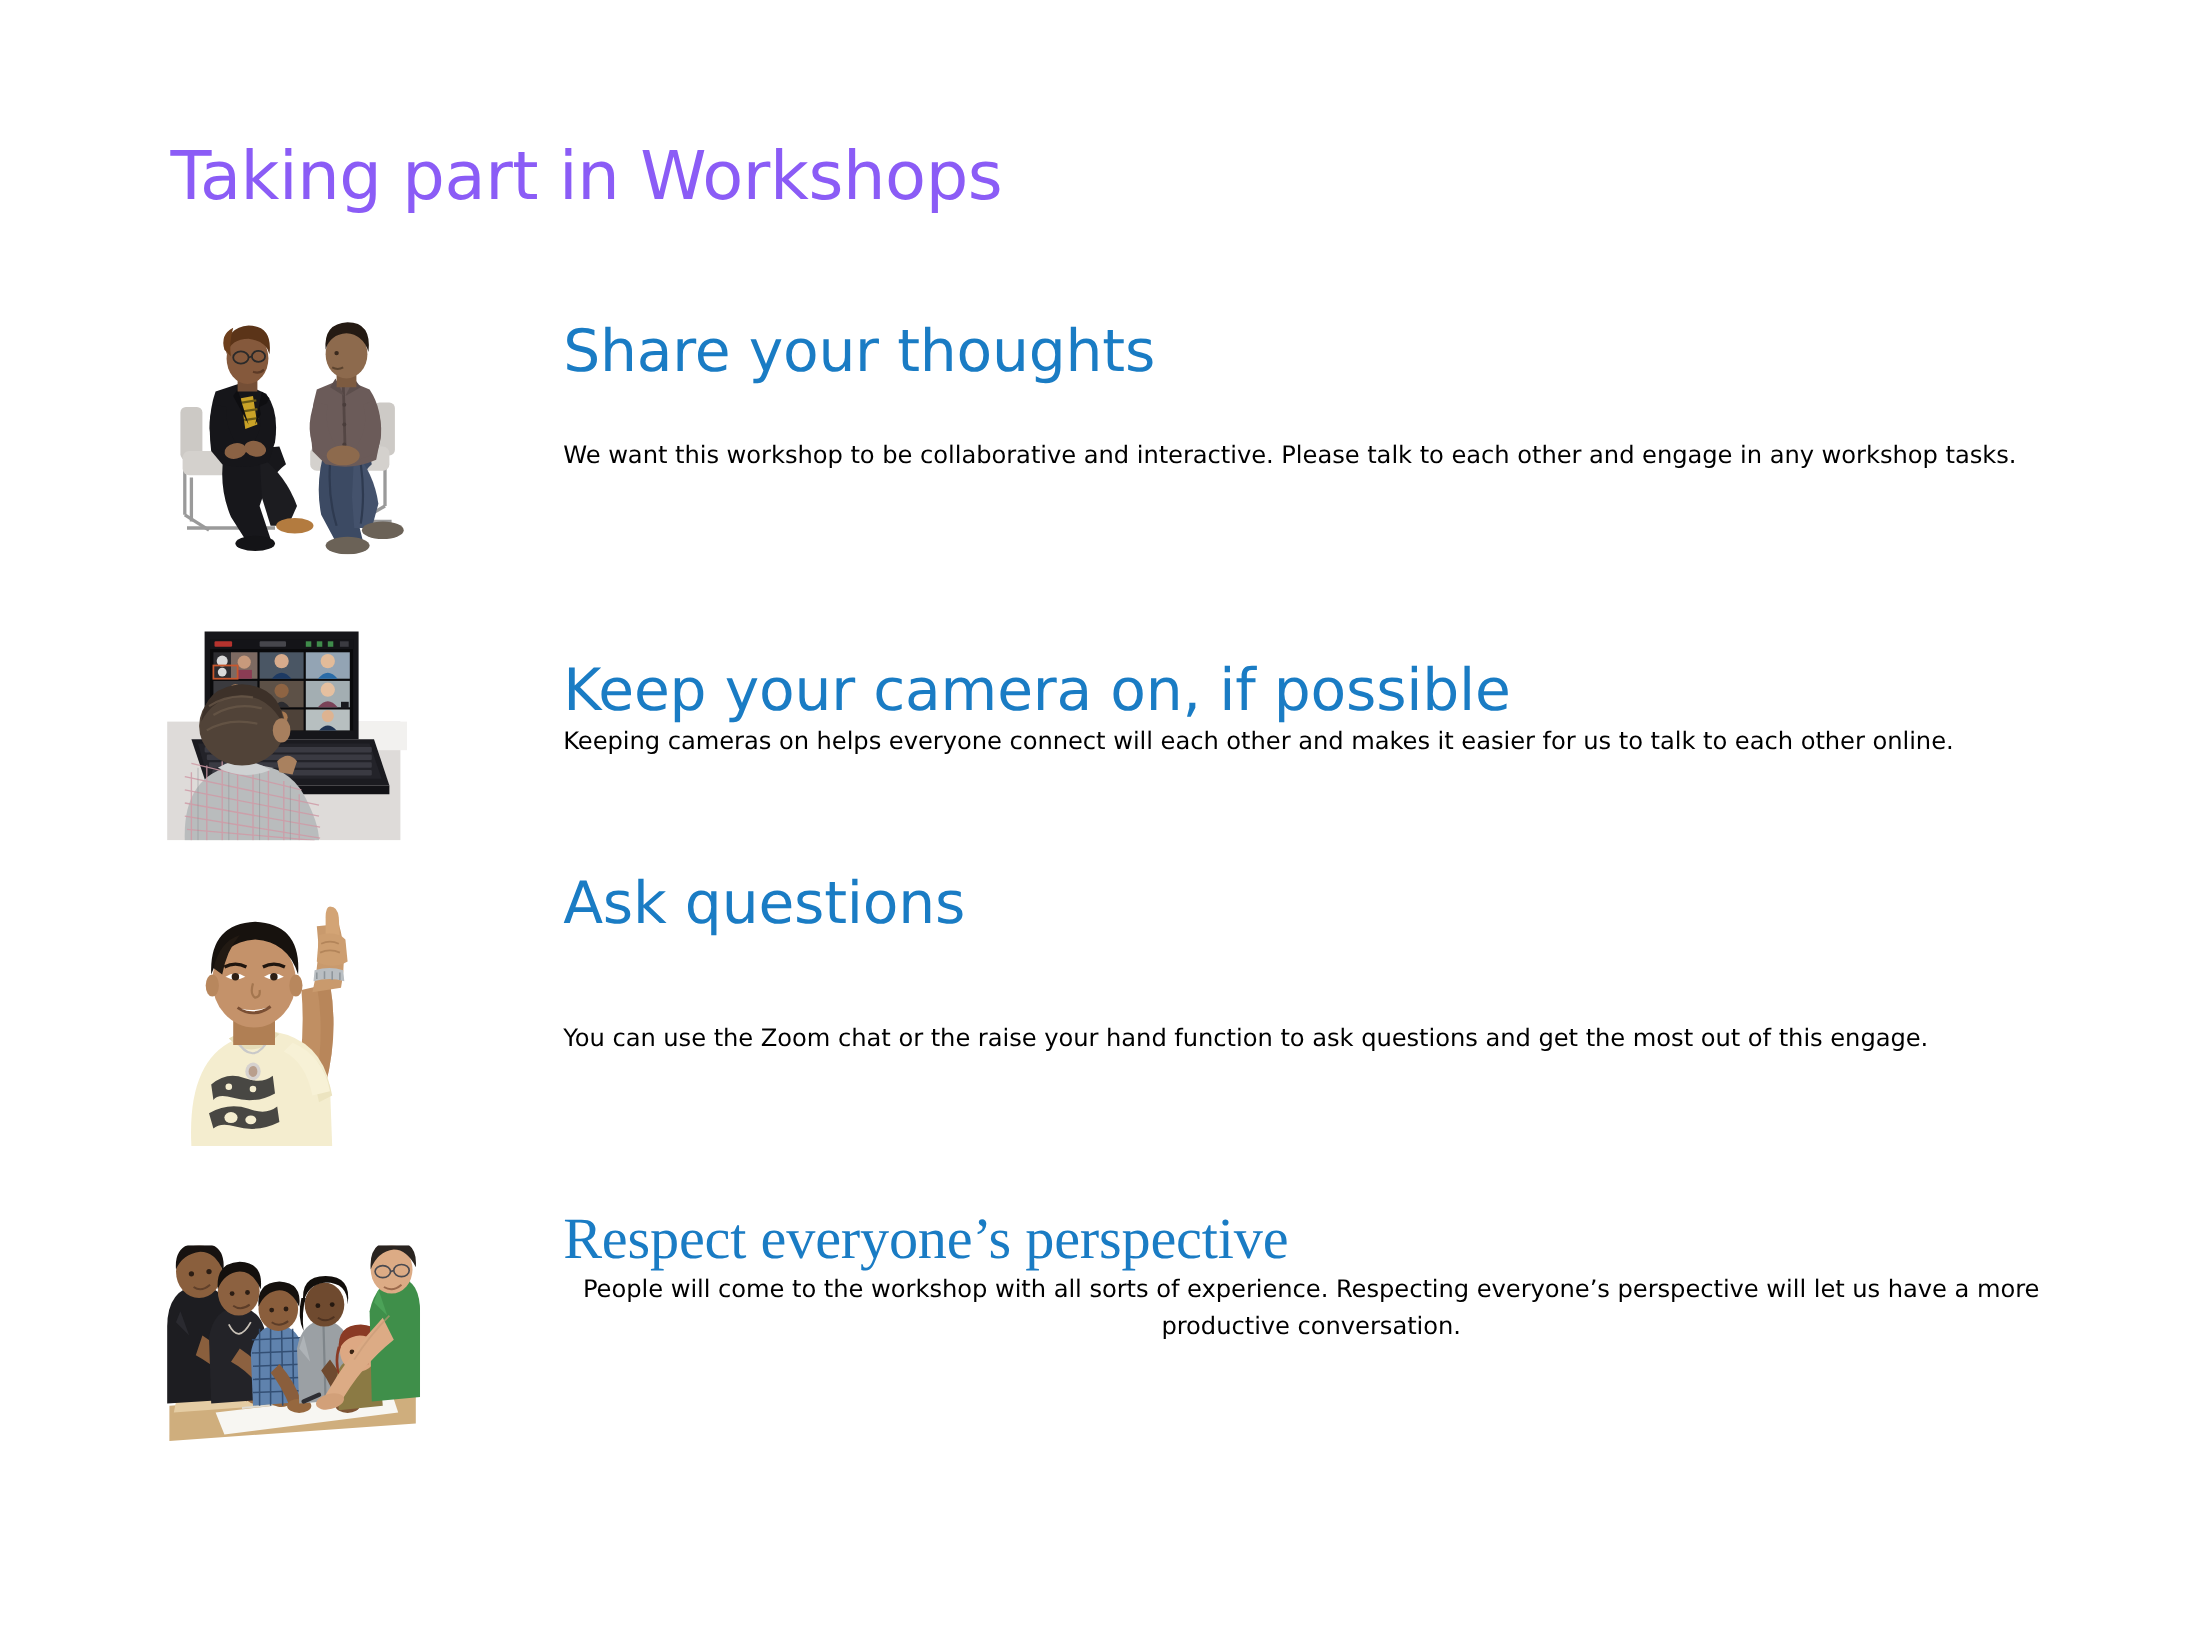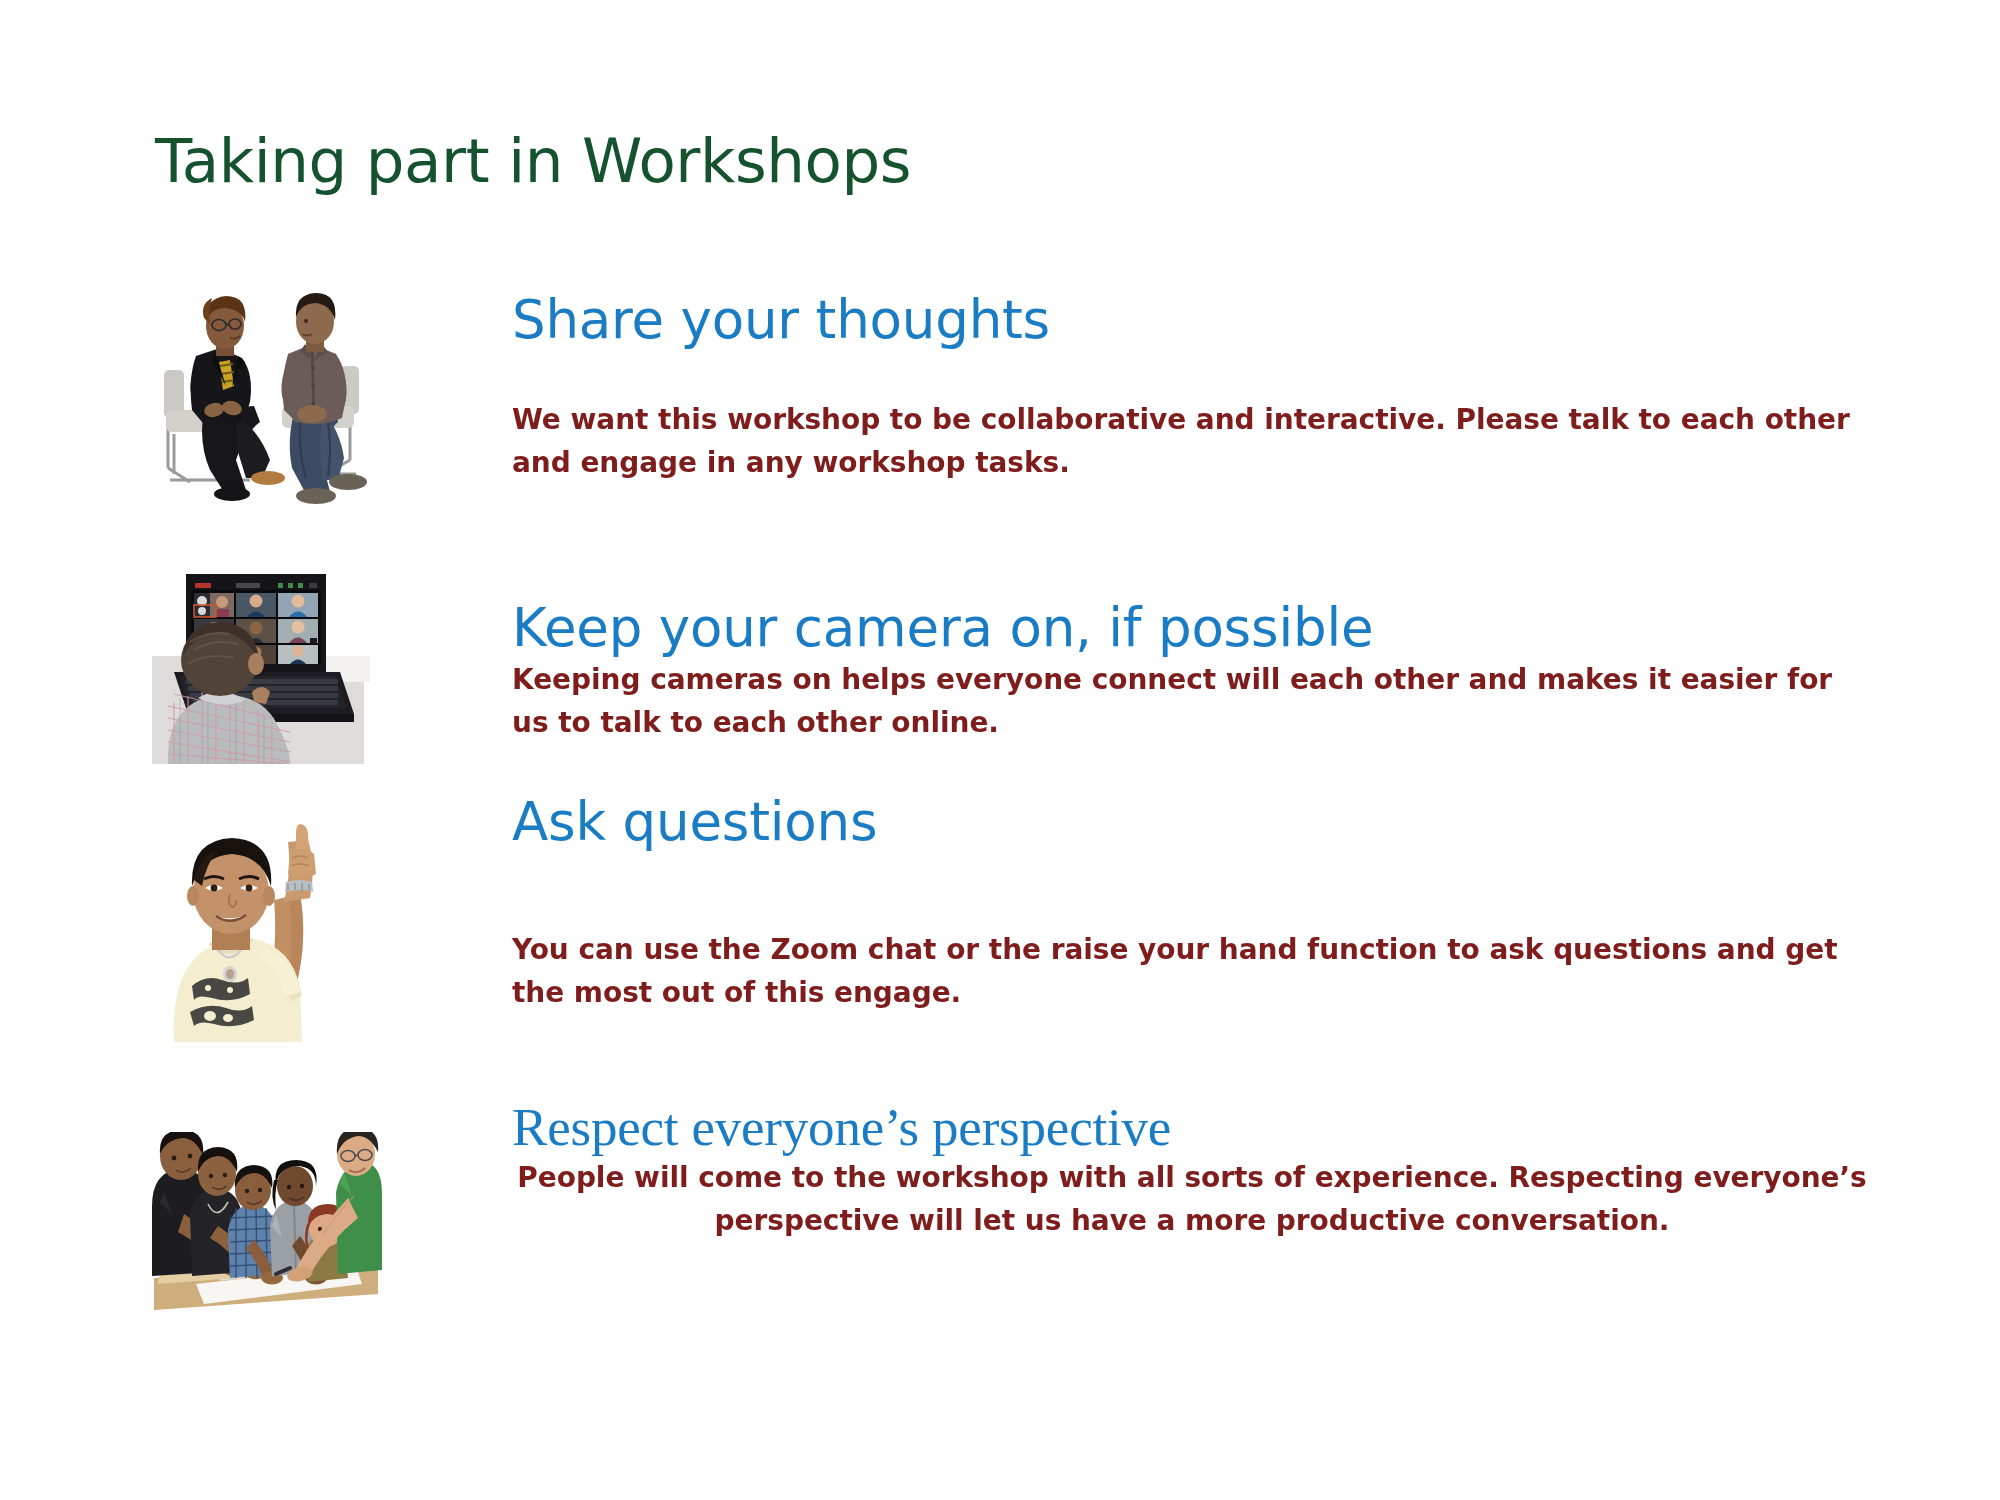--- a/index.html
+++ b/index.html
@@ -6,36 +6,36 @@
   body{
     width:2000px;height:1500px;background:#ffffff;
     font-family:"DejaVu Sans","Liberation Sans",sans-serif;
     overflow:hidden;position:relative;
   }
   #slide{position:absolute;inset:0;background:#fff;}
 
   #page-title{
     position:absolute;left:155px;top:128px;
     font-size:61px;line-height:1.08;
-    color:#14532d;letter-spacing:-0.4px;
+    color:#8b5cf6;letter-spacing:-0.4px;
     font-weight:400;white-space:nowrap;
   }
 
   .section{position:absolute;left:0;width:2000px;}
   .thumb-wrap{position:absolute;left:150px;}
   .text-col{position:absolute;left:512px;width:1360px;}
 
   .sec-heading{
     font-size:53px;line-height:1.12;
     color:#1a7cc4;font-weight:400;letter-spacing:-0.2px;
     white-space:nowrap;margin:0;
   }
   .sec-body{
-    font-size:28px;line-height:1.55;
-    color:#7f1d1d;font-weight:700;margin:0;
+    font-size:22px;line-height:1.55;
+    color:#000000;font-weight:400;margin:0;
     letter-spacing:-0.05px;
   }
 
   
   .photo{position:relative;background:#fff;overflow:hidden;}
   .photo svg{display:block;}
 </style>
 </head>
 <body>
 

